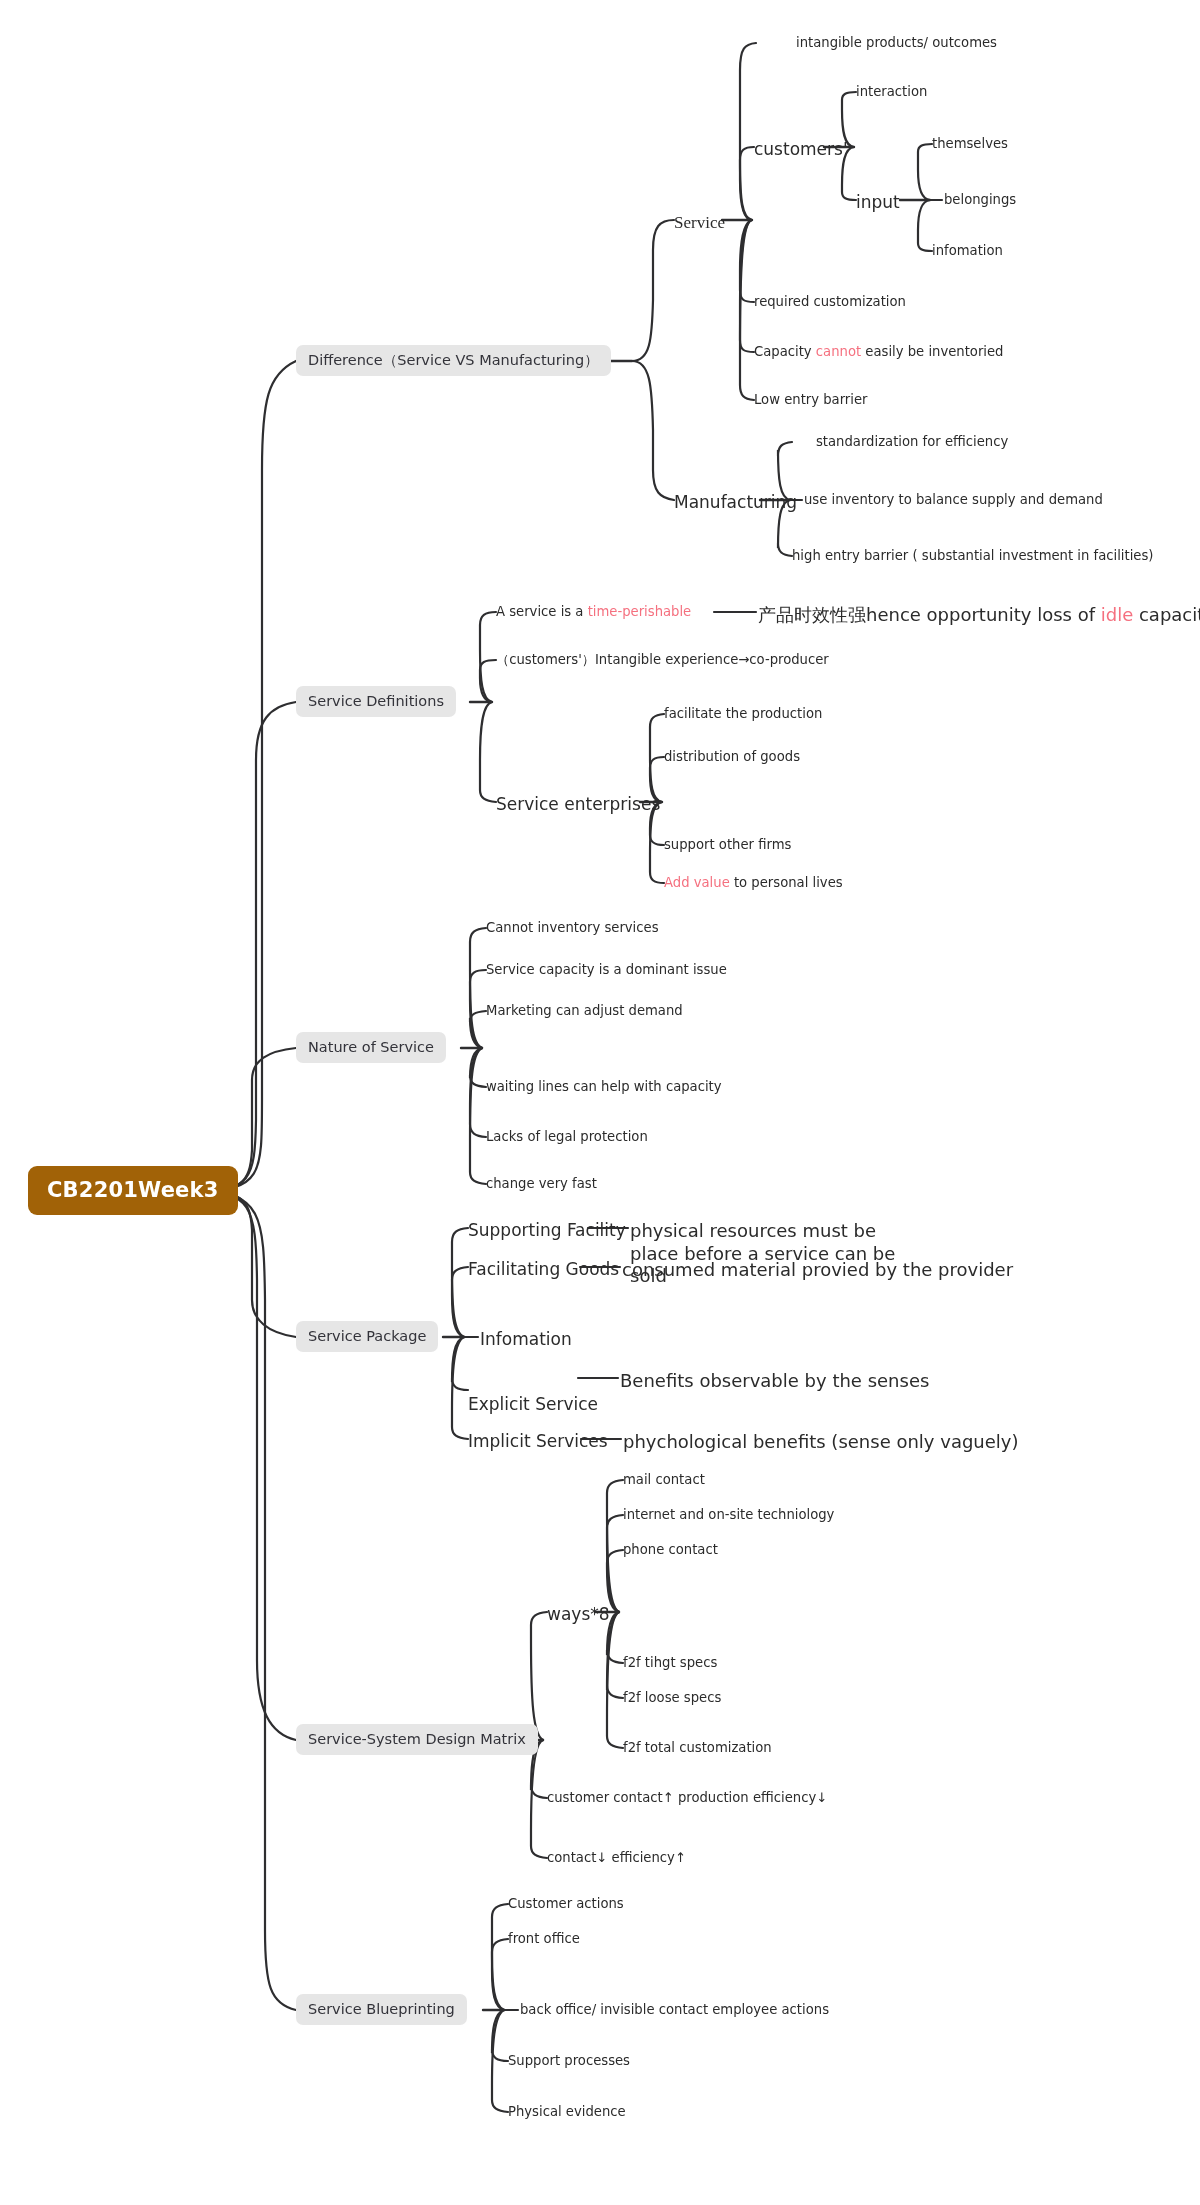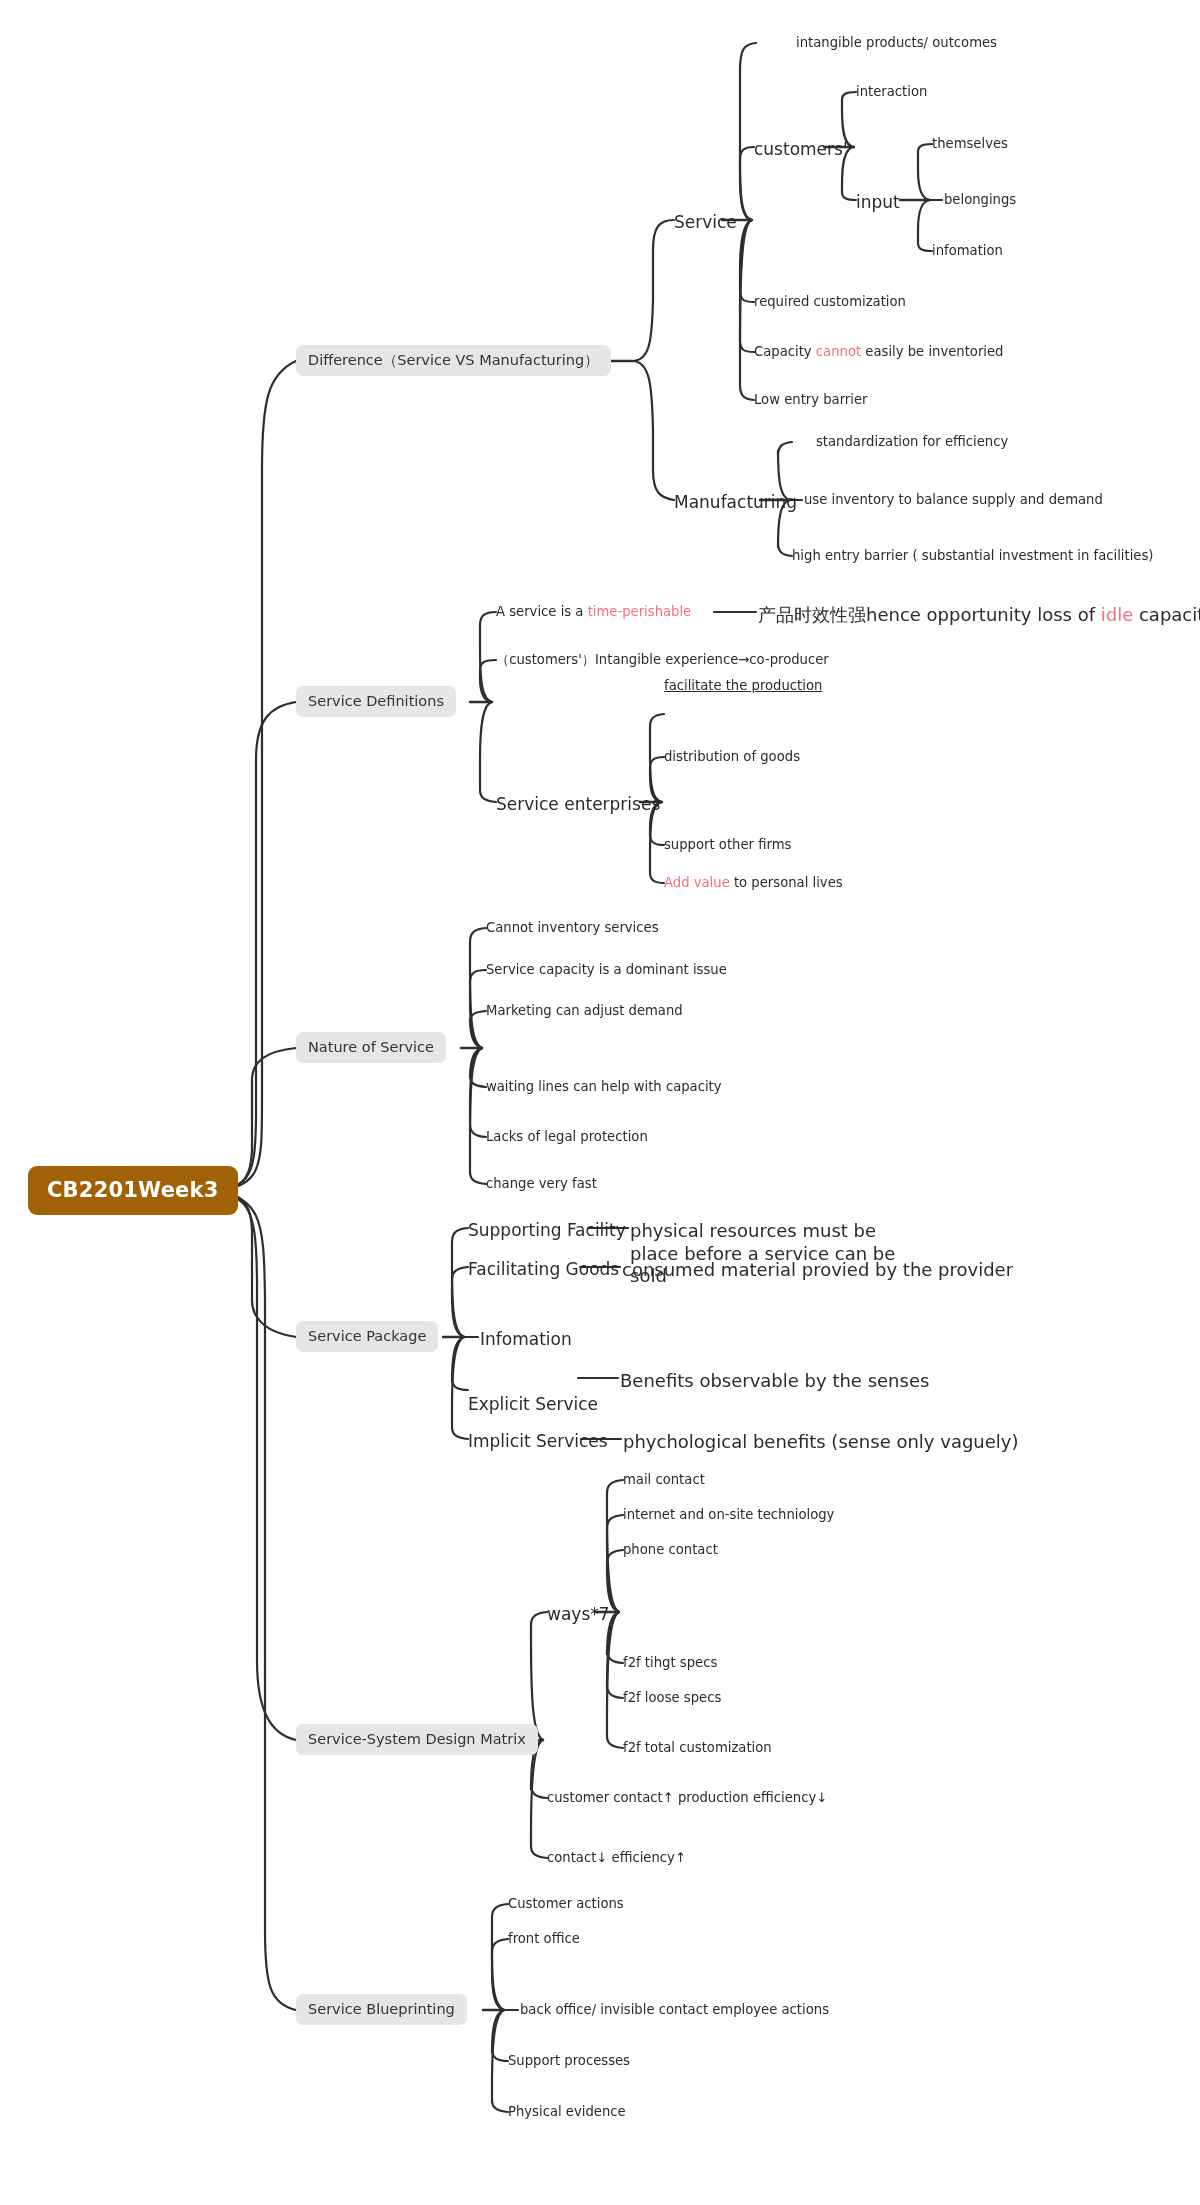--- a/index.html
+++ b/index.html
@@ -169,21 +169,21 @@
     <path d="M504,2010 C 494,2007 492,1992 492,1970 L492,1952 C492,1943 497,1940 508,1939"></path>
     <line x1="504" y1="2010" x2="518" y2="2010"></line>
     <path d="M504,2010 C 494,2013 492,2030 492,2053 L492,2049 C492,2058 497,2061 508,2061"></path>
     <path d="M504,2010 C 494,2015 492,2045 492,2085 L492,2100 C492,2108 497,2111 508,2112"></path>
   </svg>
 
   <div class="node root" style="left:28px; top:1166px;">CB2201Week3</div>
 
   <div class="node branch" style="left:296px; top:345px;">Difference（Service VS Manufacturing）</div>
 
-  <div class="node sub" style="left:674px; top:212px;">Service</div>
+  <div class="node sub" style="left:674px; top:212px;font-family:Liberation Serif, serif;">Service</div>
 
   <div class="node leaf" style="left:796px; top:35px;">intangible products/ outcomes</div>
 
   <div class="node sub" style="left:754px; top:139px;">customers'</div>
 
   <div class="node leaf" style="left:856px; top:84px;">interaction</div>
 
   <div class="node sub" style="left:856px; top:192px;">input</div>
 
   <div class="node leaf" style="left:932px; top:136px;">themselves</div>
@@ -209,21 +209,21 @@
   <div class="node branch" style="left:296px; top:686px;">Service Definitions</div>
 
   <div class="node leaf" style="left:496px; top:604px;"><span>A service is a </span><span class="hl">time-perishable</span></div>
 
   <div class="node note" style="left:758px; top:604px;"><span class="cjk">产品时效性强hence opportunity loss of </span><span class="hl">idle</span><span> capacity.</span></div>
 
   <div class="node leaf" style="left:496px; top:652px;">（customers'）Intangible experience→co-producer</div>
 
   <div class="node sub" style="left:496px; top:794px;">Service enterprises</div>
 
-  <div class="node leaf" style="left:664px; top:678px;text-decoration:underline;">facilitate the production</div>
+  <div class="node leaf" style="left:664px; top:706px;">facilitate the production</div>
 
   <div class="node leaf" style="left:664px; top:749px;">distribution of goods</div>
 
   <div class="node leaf" style="left:664px; top:837px;">support other firms</div>
 
   <div class="node leaf" style="left:664px; top:875px;"><span class="hl">Add value</span><span> to personal lives</span></div>
 
   <div class="node branch" style="left:296px; top:1032px;">Nature of Service</div>
 
   <div class="node leaf" style="left:486px; top:920px;">Cannot inventory services</div>
@@ -244,21 +244,21 @@
   <div class="node sub" style="left:480px; top:1329px;">Infomation</div>
 
   <div class="node sub" style="left:468px; top:1370px;margin-top:24px;">Explicit Service</div>
   <div class="node note" style="left:620px; top:1370px;">Benefits  observable by the senses</div>
 
   <div class="node sub" style="left:468px; top:1431px;">Implicit Services</div>
   <div class="node note" style="left:623px; top:1431px;">phychological benefits (sense only vaguely)</div>
 
   <div class="node branch" style="left:296px; top:1724px;">Service-System Design Matrix</div>
 
-  <div class="node sub" style="left:547px; top:1604px;">ways*7</div>
+  <div class="node sub" style="left:547px; top:1604px;">ways*8</div>
 
   <div class="node leaf" style="left:623px; top:1472px;">mail contact</div>
   <div class="node leaf" style="left:623px; top:1507px;">internet and on-site techniology</div>
   <div class="node leaf" style="left:623px; top:1542px;">phone contact</div>
   <div class="node leaf" style="left:623px; top:1655px;">f2f tihgt specs</div>
   <div class="node leaf" style="left:623px; top:1690px;">f2f loose specs</div>
   <div class="node leaf" style="left:623px; top:1740px;">f2f total customization</div>
 
   <div class="node leaf" style="left:547px; top:1790px;">customer  contact↑ production efficiency↓</div>
   <div class="node leaf" style="left:547px; top:1850px;">contact↓ efficiency↑</div>

